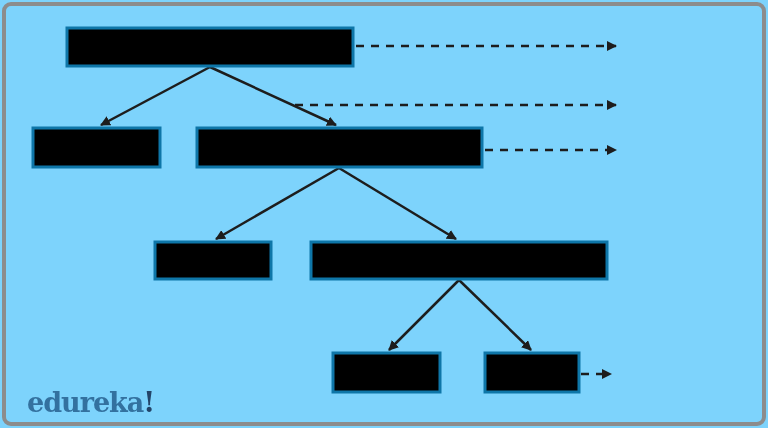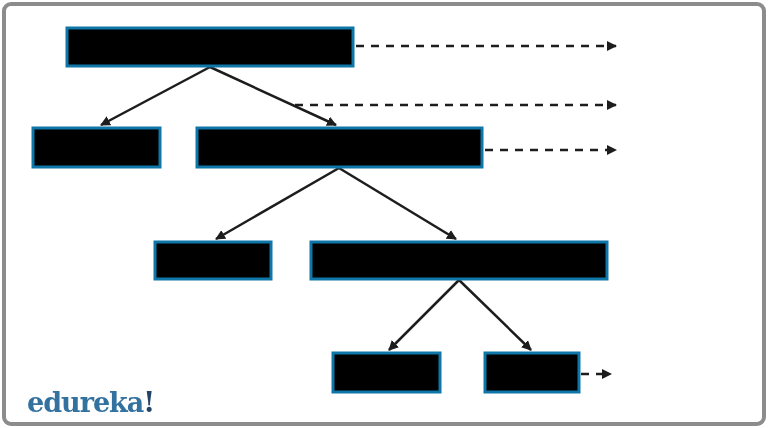--- a/index.html
+++ b/index.html
@@ -5,21 +5,21 @@
   html, body {
     margin: 0;
     padding: 0;
     background: #000;
     font-family: "Liberation Sans", sans-serif;
   }
   .canvas {
     position: relative;
     width: 768px;
     height: 428px;
-    background: #ffffff;
+    background: #7dd3fc;
     overflow: hidden;
   }
   .frame-border {
     position: absolute;
     inset: 2px;
     border: 4px solid #8c8c8c;
     border-radius: 9px;
     pointer-events: none;
   }
   #tree-svg {

